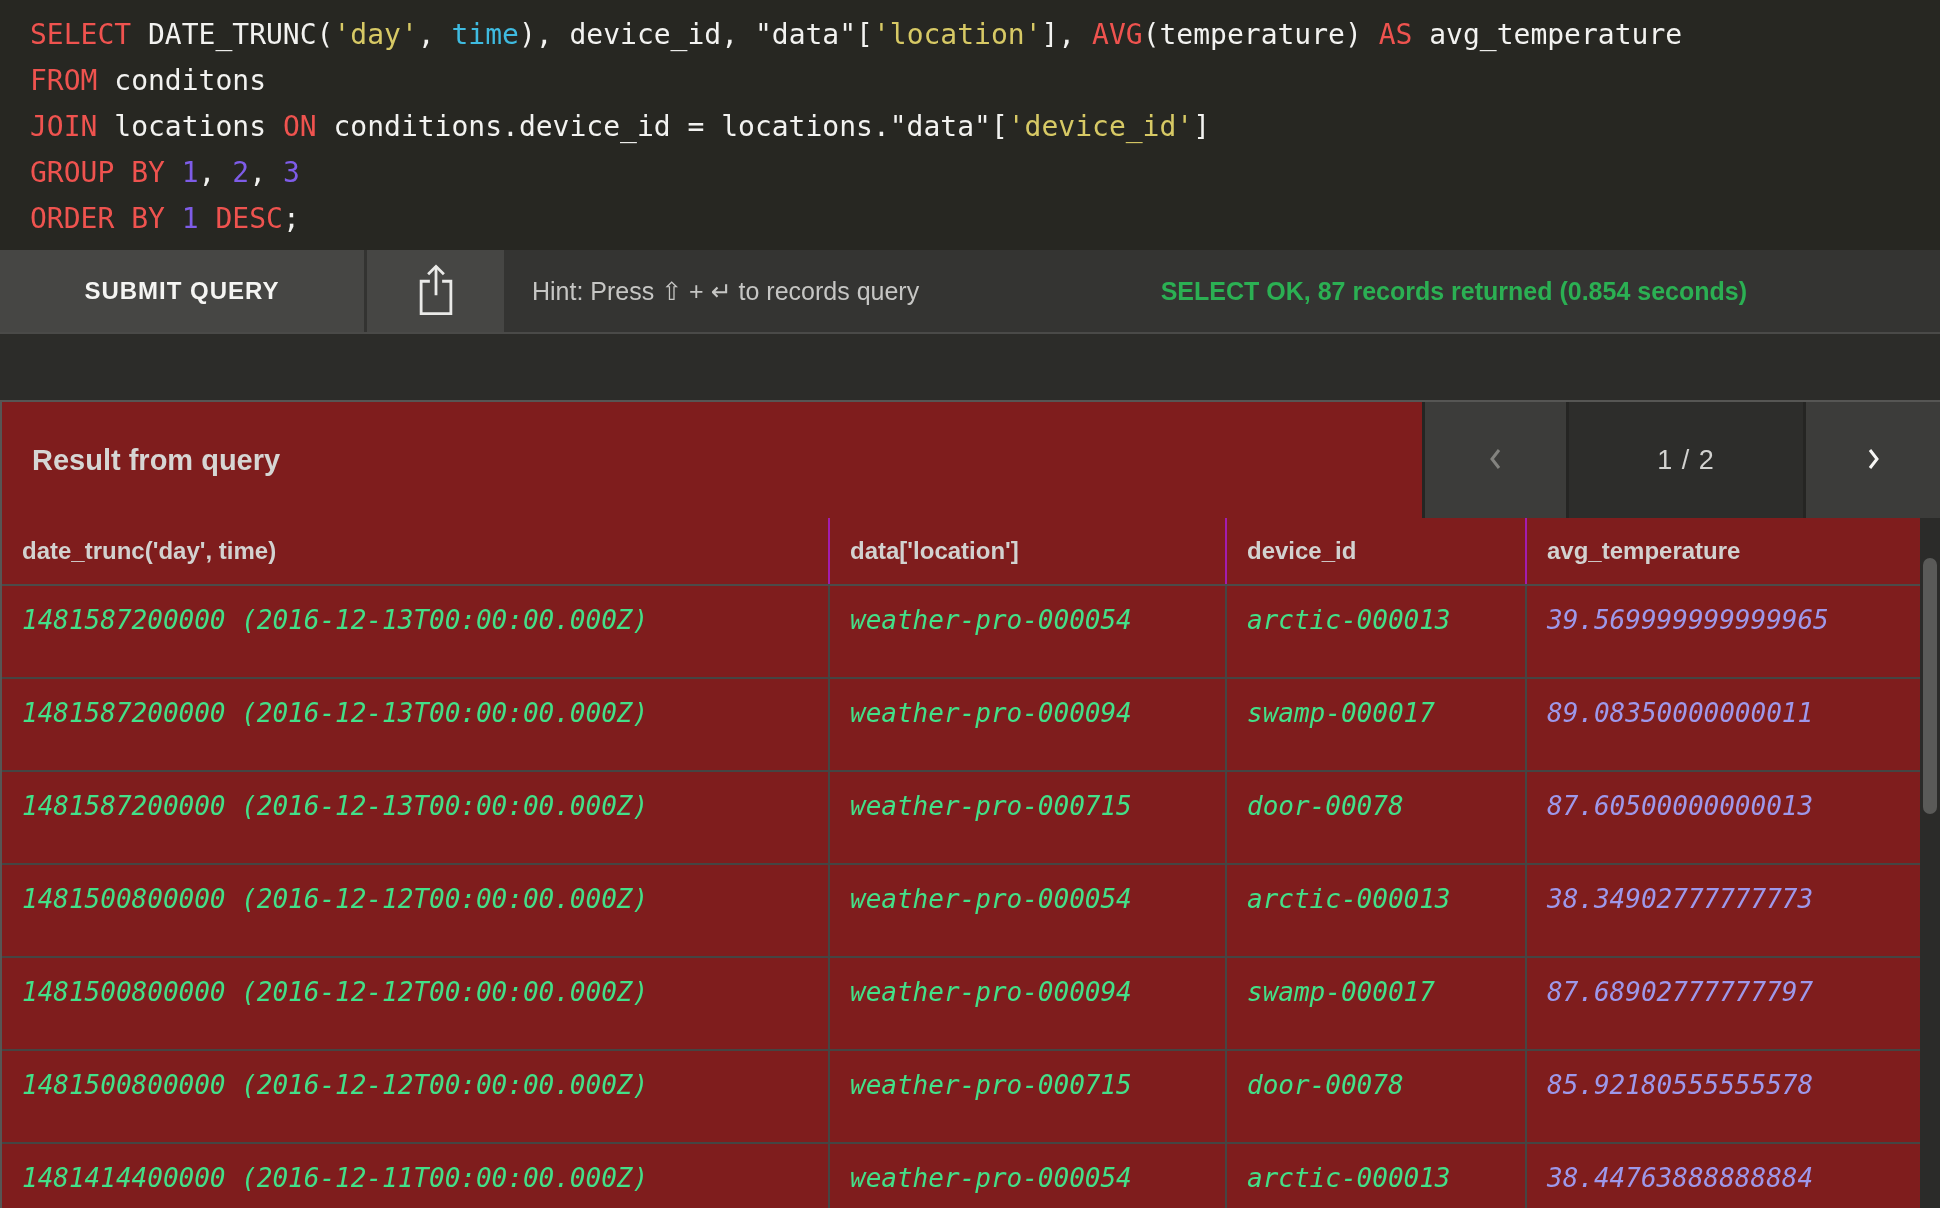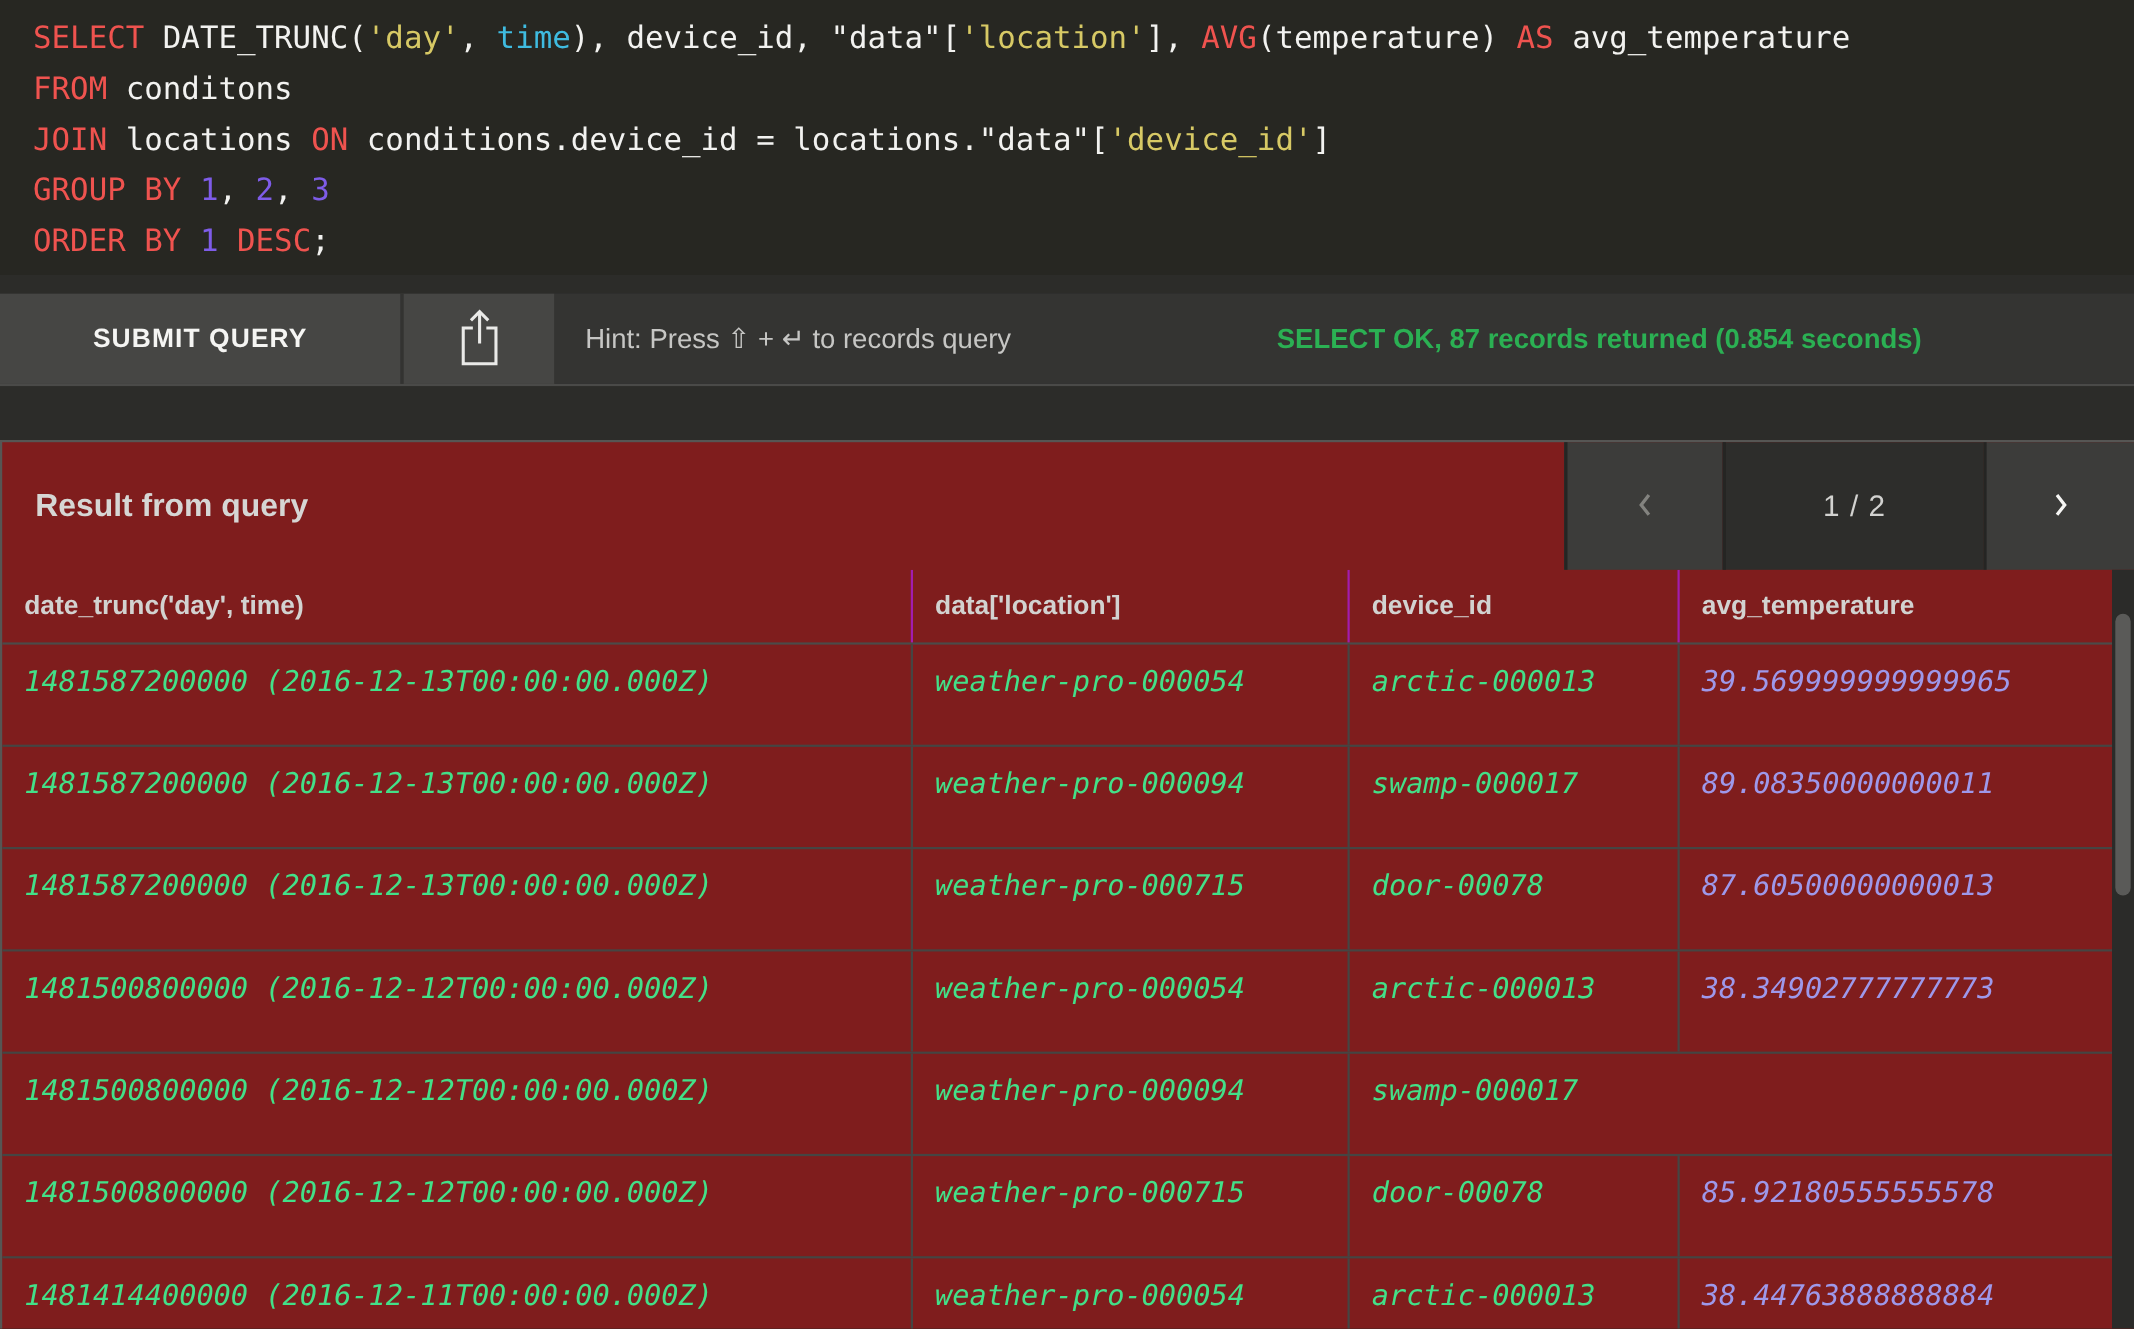--- a/index.html
+++ b/index.html
@@ -13,21 +13,21 @@
     font-family:"DejaVu Sans Mono", monospace; font-size:28px; line-height:46px;
     white-space:pre; color:#f2f2f0;
   }
   .tk-kw    { color:#ef534f; }
   .tk-str   { color:#d7c965; }
   .tk-cyan  { color:#3fbbe0; }
   .tk-num   { color:#7e5ce8; }
   .tk-plain { color:#f2f2f0; }
 
   
-  .toolbar { height:84px; display:flex; align-items:stretch; background:#343432; border-bottom:2px solid #4a4a48;margin-top:17px; }
+  .toolbar { height:84px; display:flex; align-items:stretch; background:#343432; border-bottom:2px solid #4a4a48; }
   .submit-btn {
     width:364px; background:#464644; border:none; cursor:pointer;
     color:#f5f5f3; font-family:"Liberation Sans", sans-serif;
     font-size:24px; font-weight:bold; letter-spacing:1px;
   }
   .export-btn {
     width:140px; background:#464644; border:none; border-left:3px solid #333331; cursor:pointer;
     display:flex; align-items:center; justify-content:center;
   }
   .toolbar-right { flex:1; background:#343432; display:flex; align-items:center; padding-left:28px; }
@@ -148,20 +148,21 @@
           <div class="tbl-row">
             <div class="td">1481500800000 (2016-12-12T00:00:00.000Z)</div>
             <div class="td">weather-pro-000054</div>
             <div class="td">arctic-000013</div>
             <div class="td num">38.34902777777773</div>
           </div>
           <div class="tbl-row">
             <div class="td">1481500800000 (2016-12-12T00:00:00.000Z)</div>
             <div class="td">weather-pro-000094</div>
             <div class="td">swamp-000017</div>
+            <div class="td num">87.68902777777797</div>
           </div>
           <div class="tbl-row">
             <div class="td">1481500800000 (2016-12-12T00:00:00.000Z)</div>
             <div class="td">weather-pro-000715</div>
             <div class="td">door-00078</div>
             <div class="td num">85.92180555555578</div>
           </div>
           <div class="tbl-row">
             <div class="td">1481414400000 (2016-12-11T00:00:00.000Z)</div>
             <div class="td">weather-pro-000054</div>

